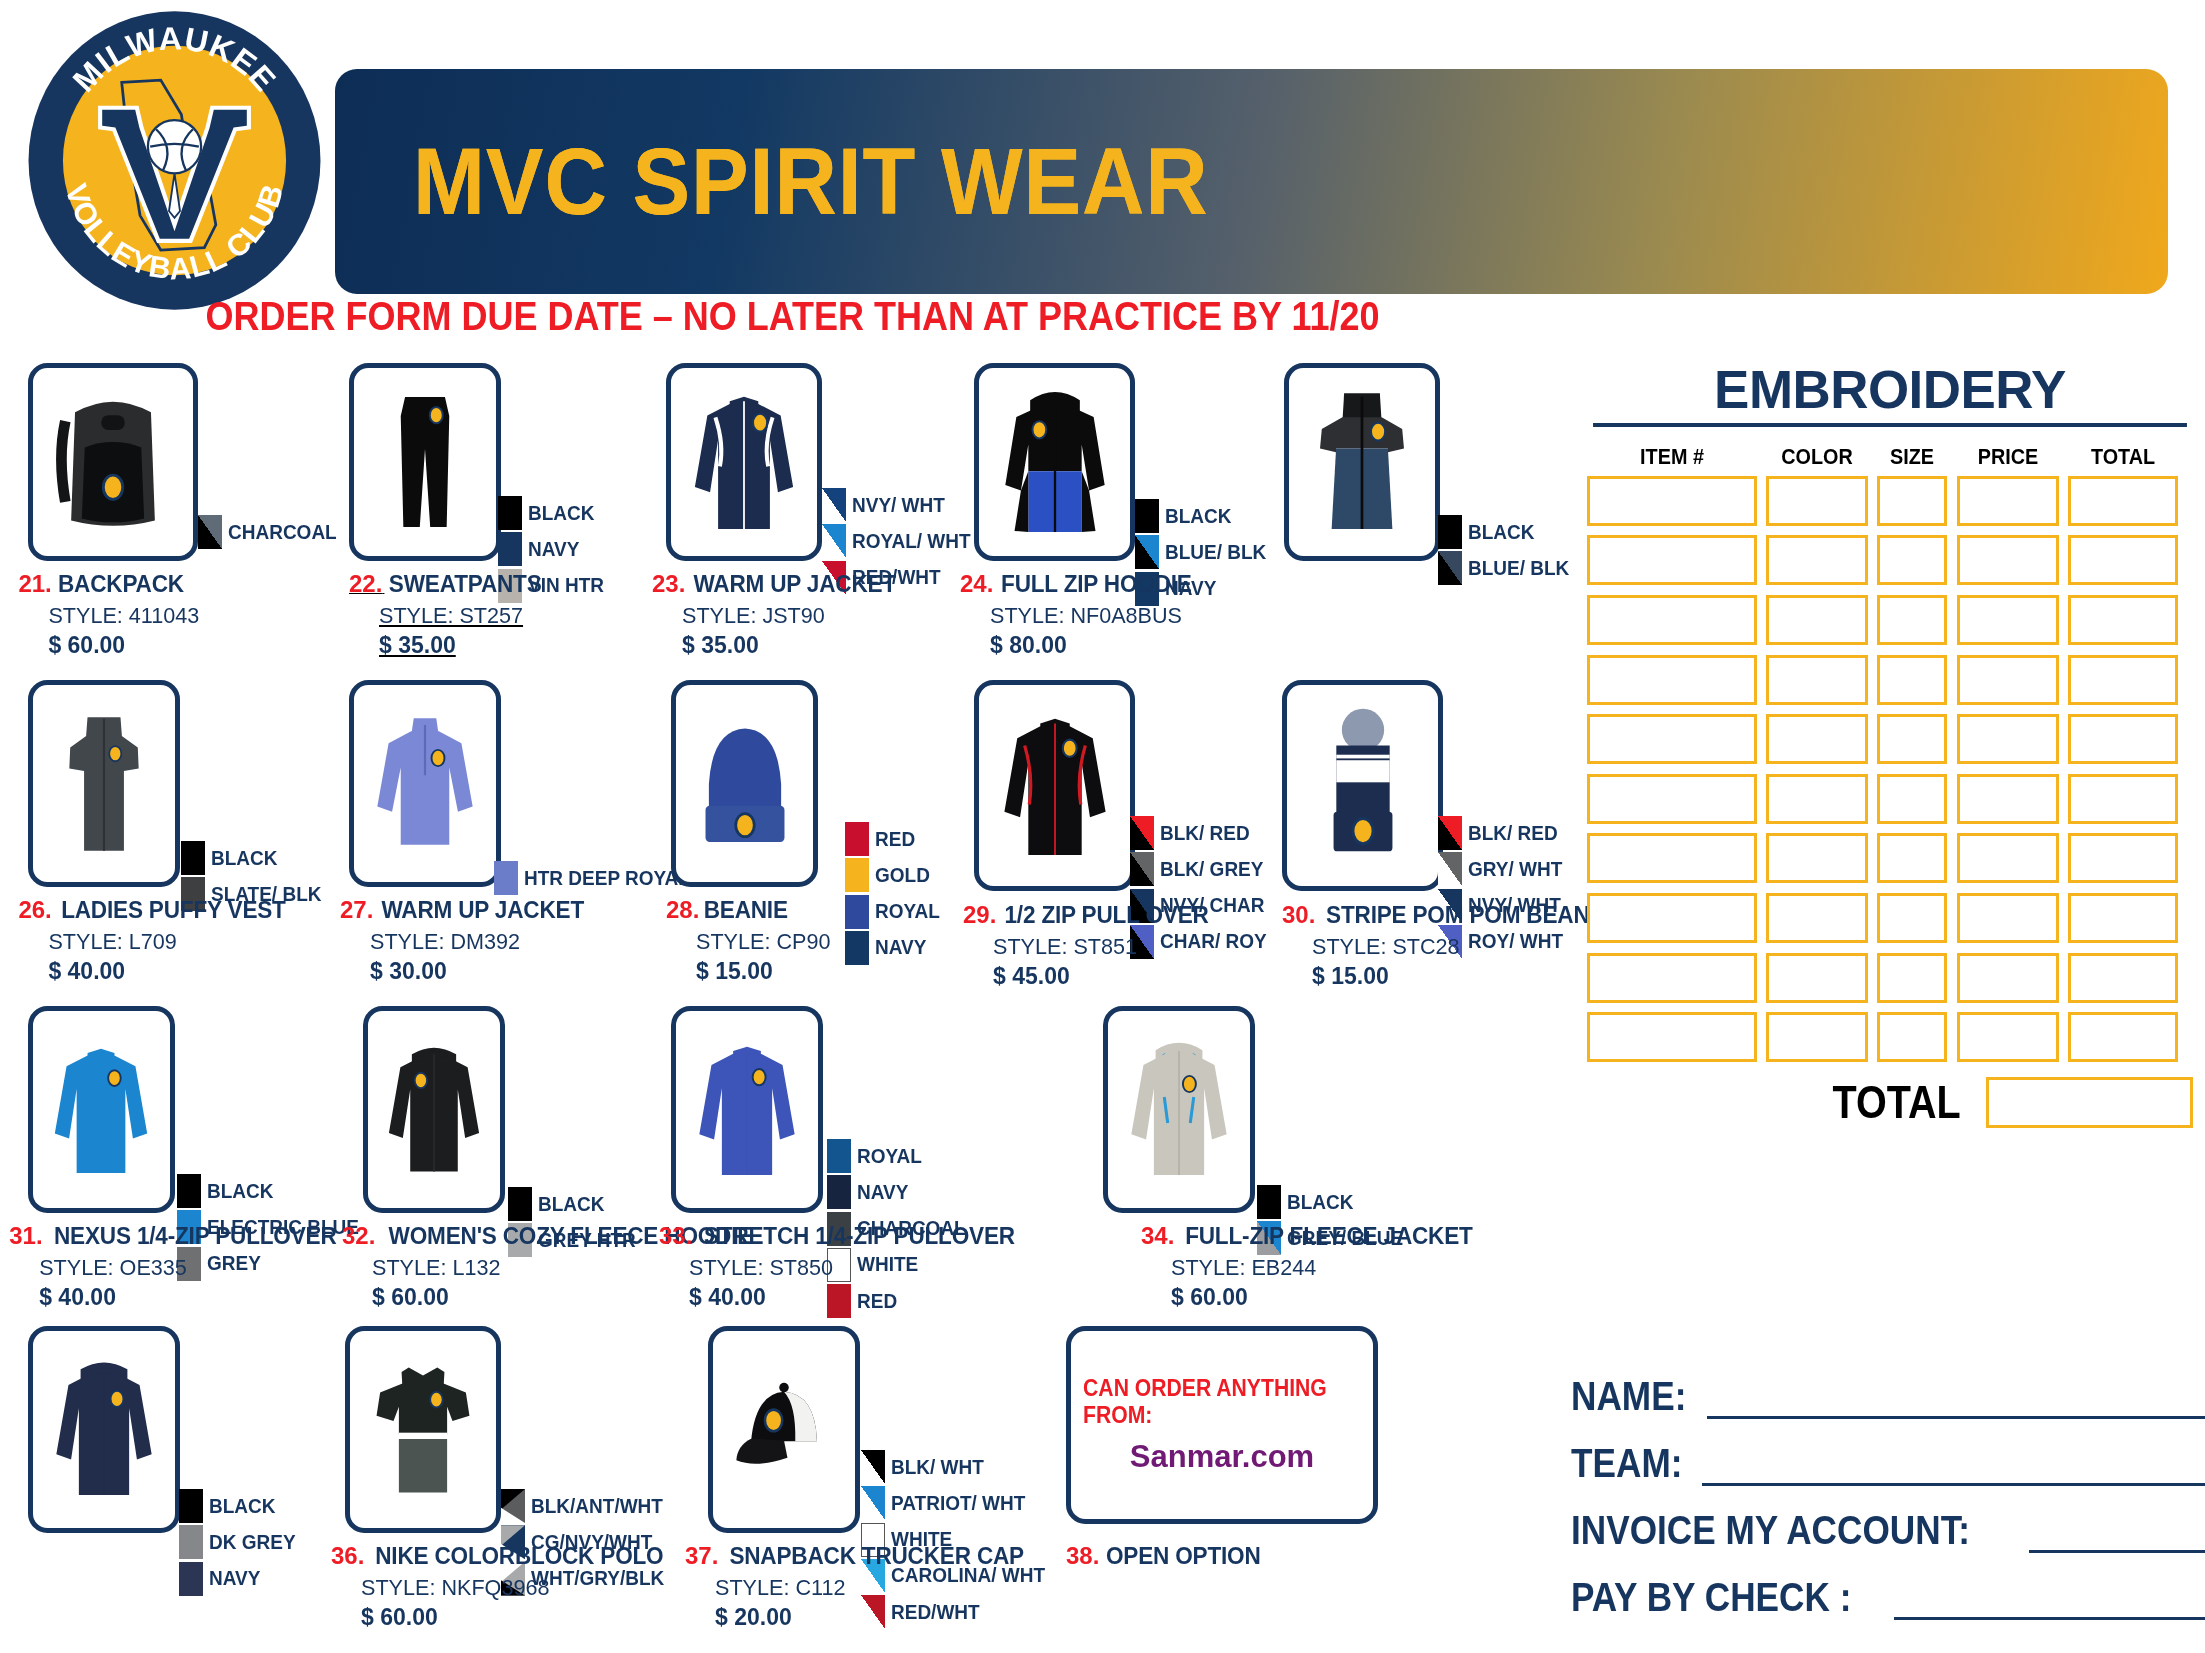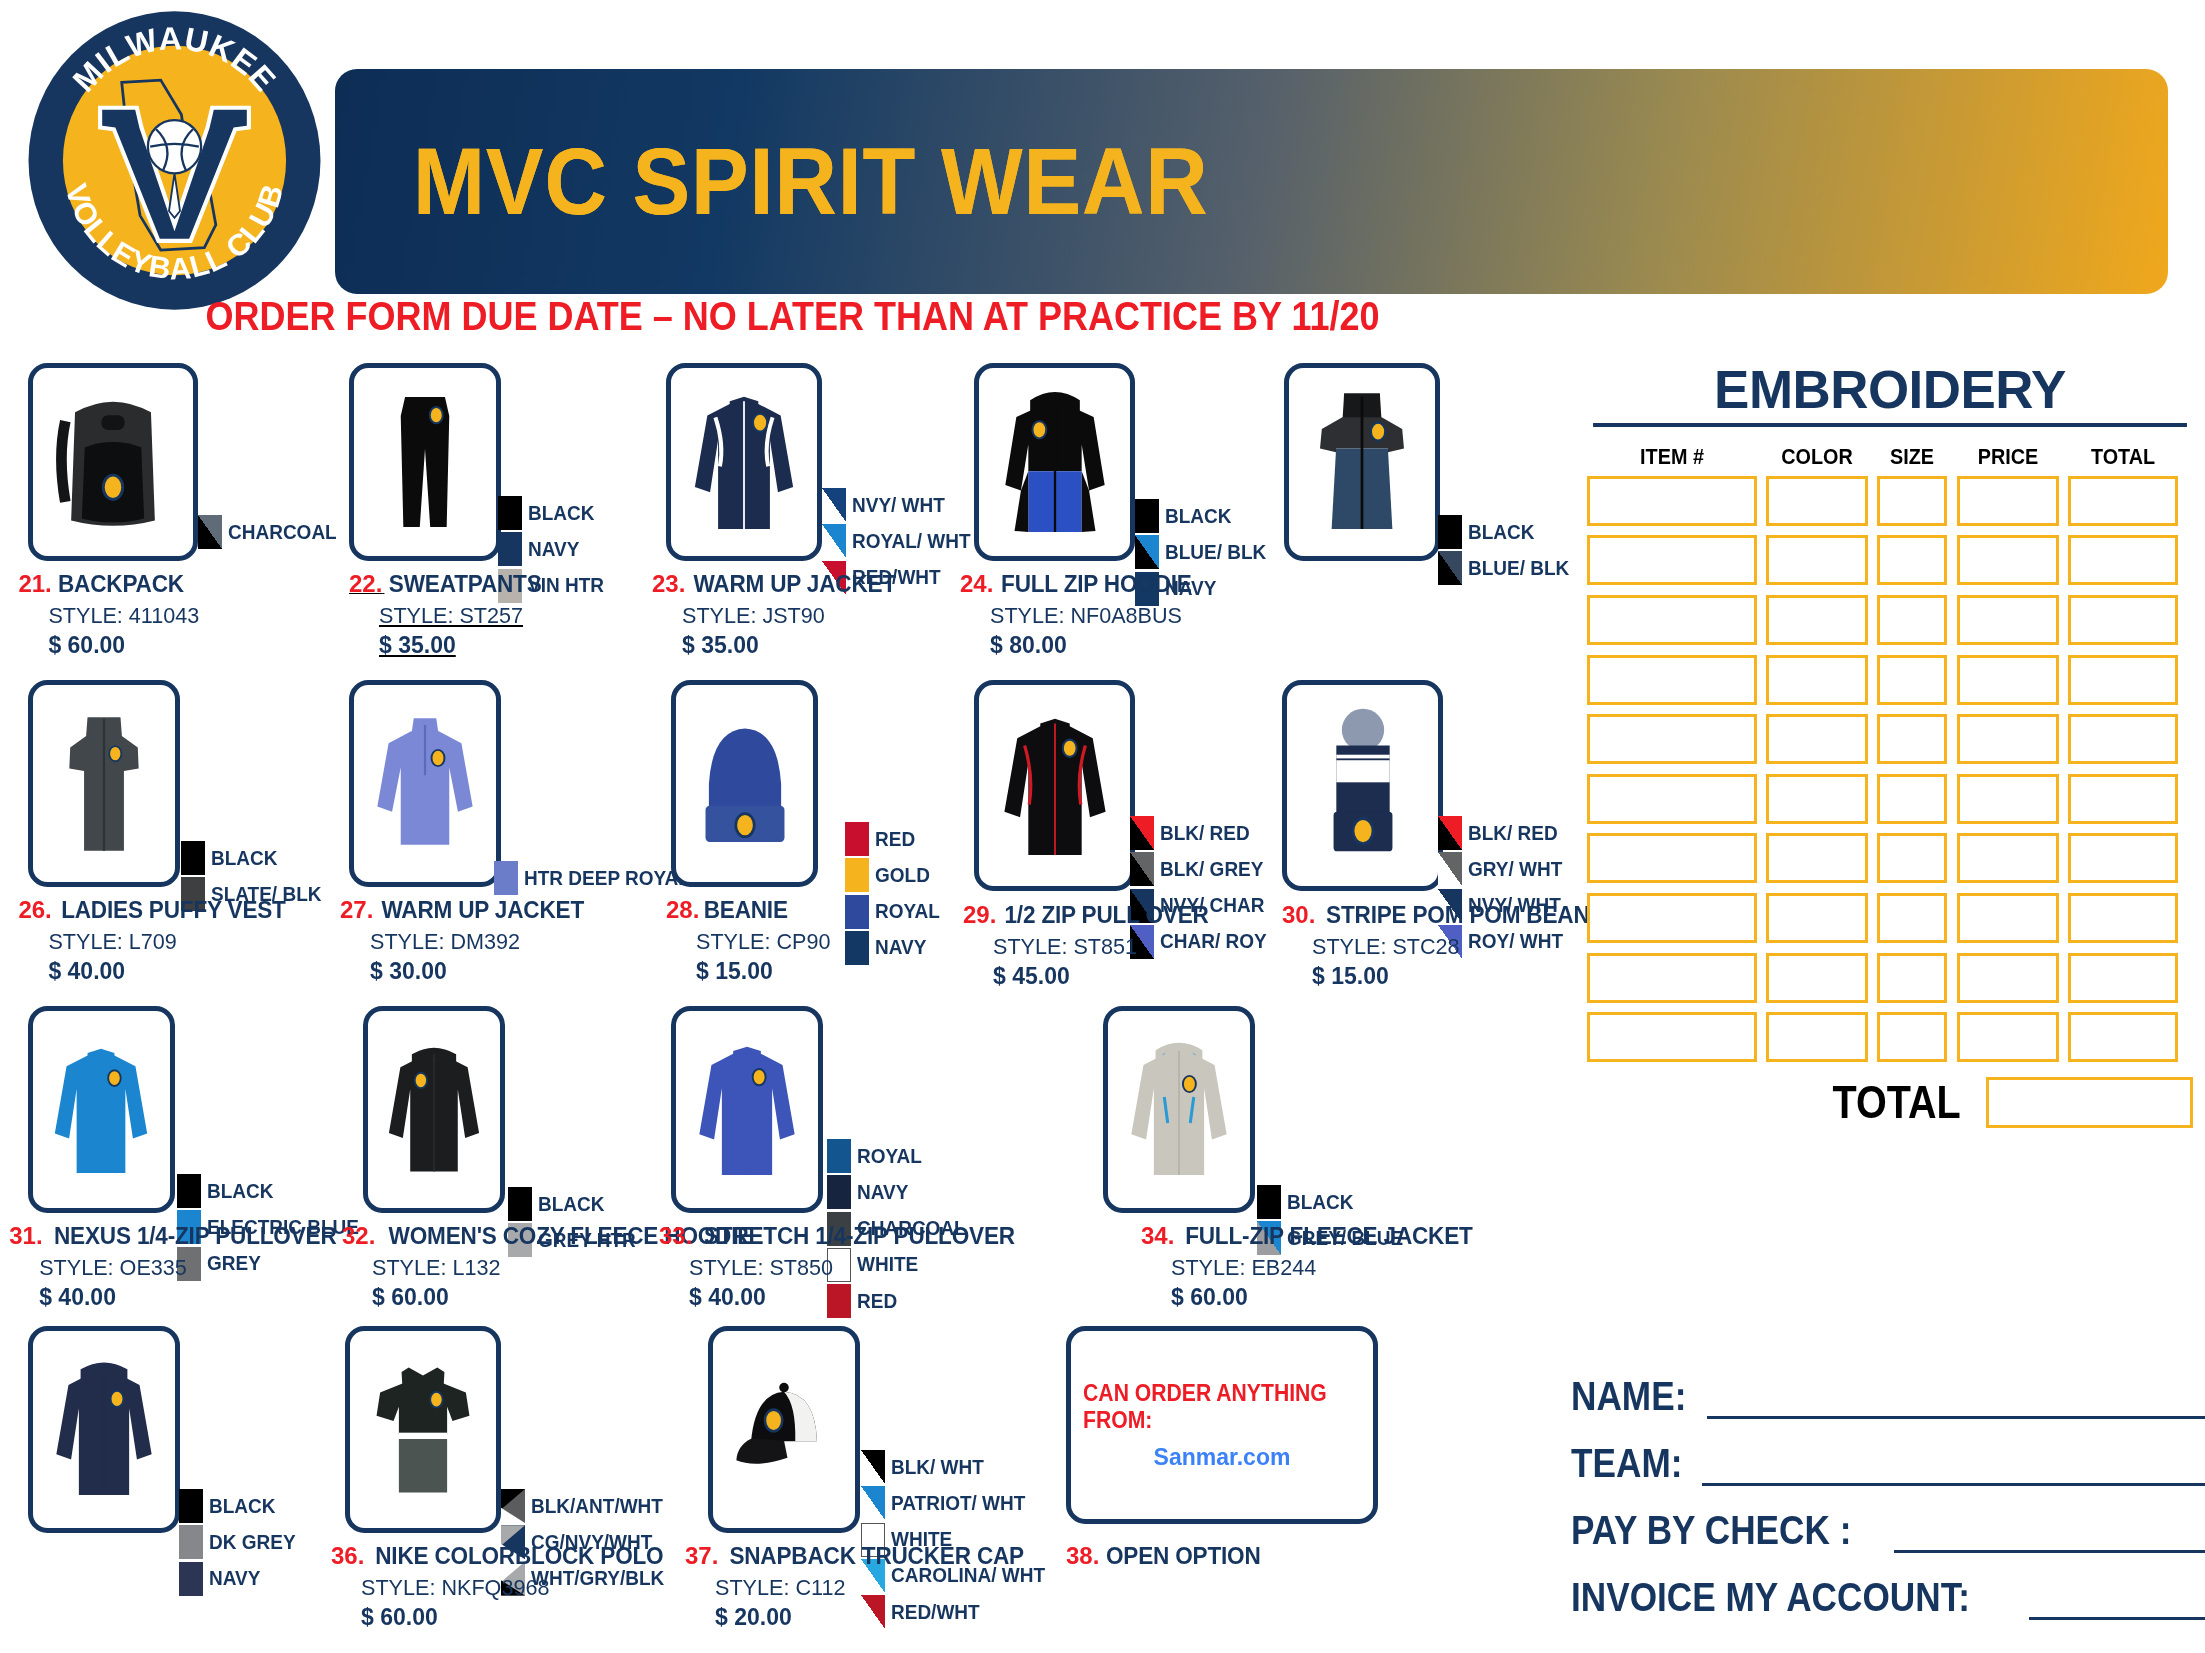--- a/index.html
+++ b/index.html
@@ -77,21 +77,21 @@
   .total-word { color: #000; font-weight: bold; font-size: 46px; margin-right: 14.7px; transform: scaleX(0.86); }
   .total-box { border: 3.2px solid #f5b41d; width: 207px; height: 51px; background: #fff; }
   
   .formfields { position: absolute; left: 1571px; top: 1374px; width: 634px; }
   .ff { display: flex; align-items: flex-end; margin-bottom: 22px; }
   .ff-lbl { color: #16355f; font-weight: bold; font-size: 40px; white-space: nowrap; transform: scaleX(0.88); transform-origin: left bottom; }
   .ff-line { flex: 1; border-bottom: 3.2px solid #16355f; height: 4.6px; margin-left: 4.6px; }
   
   .openbox { border: 5px solid #16355f; border-radius: 19.3px; display: flex; flex-direction: column; align-items: center; justify-content: center; }
   .ob-l1 { color: #ee1c25; font-weight: bold; font-size: 23px; transform: scaleX(0.92); }
-  .ob-l2 { color: #3b82f6; font-weight: bold; font-size: 23px; margin-top: 10px; }
+  .ob-l2 { color: #701a75; font-weight: bold; font-size: 31px; margin-top: 10px; }
   
   .garment { position: absolute; left: 50%; top: 50%; transform: translate(-50%,-50%); }
 </style>
 </head>
 <body>
 
 <div class="header">
 
   <div class="logo-wrap">
     <svg viewBox="0 0 660 660" width="303" height="303">
@@ -823,21 +823,21 @@
 <div class="formfields" id="formFields">
     <div class="ff">
       <div class="ff-lbl">NAME:</div>
       <div class="ff-line"></div>
     </div>
     <div class="ff">
       <div class="ff-lbl">TEAM:</div>
       <div class="ff-line"></div>
     </div>
     <div class="ff">
+      <div class="ff-lbl">INVOICE MY ACCOUNT:</div>
+      <div class="ff-line"></div>
+    </div>
+    <div class="ff">
       <div class="ff-lbl">PAY BY CHECK :</div>
       <div class="ff-line"></div>
     </div>
-    <div class="ff">
-      <div class="ff-lbl">INVOICE MY ACCOUNT:</div>
-      <div class="ff-line"></div>
-    </div>
   </div>
 
 
 </body></html>

